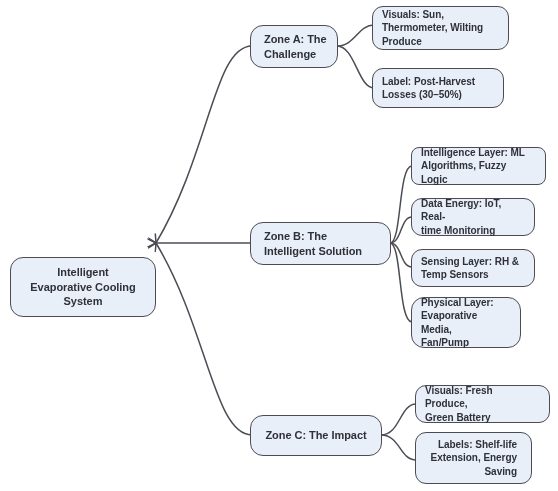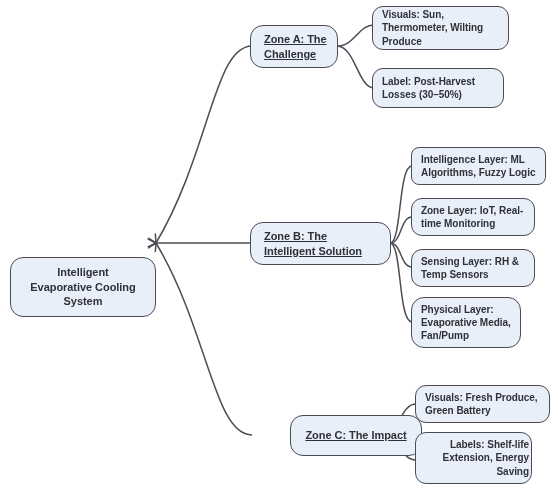--- a/index.html
+++ b/index.html
@@ -47,31 +47,29 @@
   .node.root {
     border-radius: 13px;
     font-size: 11px;
     text-align: center;
     justify-content: center;
   }
   .node.zone {
     border-radius: 13px;
     font-size: 11px;
     padding-left: 13px;
-    text-decoration: underline;
   }
   .node.zone.centered {
     padding-left: 0;
     justify-content: center;
     text-align: center;
-    margin-left: 40px;
   }
   .node.leaf {
     padding-left: 9px;
-    padding-right: 2px;
+    padding-right: 14px;
     font-size: 10px;
   }
 </style>
 </head>
 <body>
 
 <div id="mindmap">
 
   <svg id="edges" viewBox="0 0 558 491">
     <defs>
@@ -120,21 +118,21 @@
 
   <div class="node zone" style="left:250px; top:222px; width:141px; height:43px;">
     <span class="txt">Zone B: The
 Intelligent Solution</span>
   </div>
   <div class="node leaf" style="left:411px; top:147px; width:135px; height:38px;border-radius:8px;">
     <span class="txt">Intelligence Layer: ML
 Algorithms, Fuzzy Logic</span>
   </div>
   <div class="node leaf" style="left:411px; top:198px; width:124px; height:38px;">
-    <span class="txt">Zone Layer: IoT, Real-
+    <span class="txt">Data Energy: IoT, Real-
 time Monitoring</span>
   </div>
   <div class="node leaf" style="left:411px; top:249px; width:124px; height:38px;">
     <span class="txt">Sensing Layer: RH &amp;
 Temp Sensors</span>
   </div>
   <div class="node leaf" style="left:411px; top:297px; width:110px; height:51px;border-radius:13px;">
     <span class="txt">Physical Layer:
 Evaporative Media,
 Fan/Pump</span>

